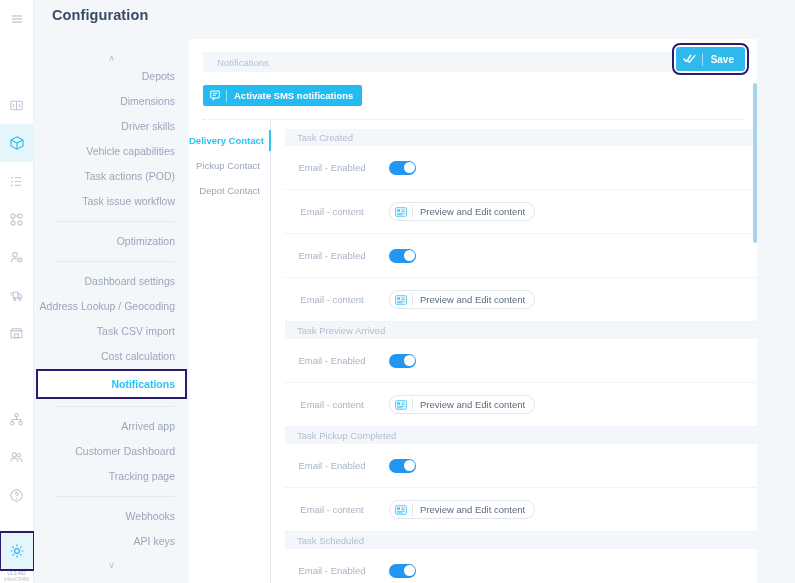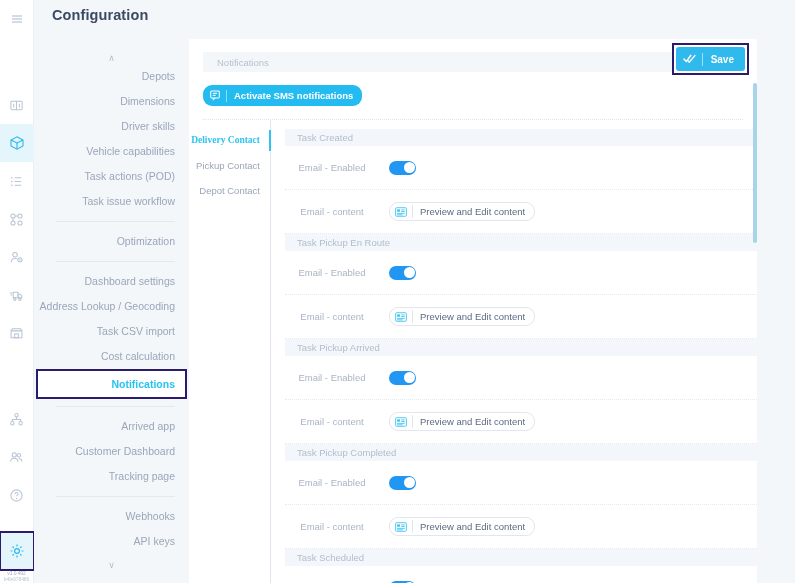--- a/index.html
+++ b/index.html
@@ -147,41 +147,42 @@
     color: #b7c1d1;
     padding-left: 14px;
   }
 
   .savebox {
     position: absolute;
     right: -4px; top: -7px;
     outline: 2px solid #2b1b6e;
     background: #ffffff;
     padding: 2px;
+    border-radius: 6px;
   }
   .btn-save {
     display: flex; align-items: center;
     background: #30b9ec;
     height: 24px;
     border-radius: 3px;
     padding: 0 11px 0 7px;
     color: #ffffff;
   }
   .btn-save .sep {
     width: 1px; height: 13px;
     background: rgba(255,255,255,.55);
     margin: 0 8px 0 6px;
   }
   .btn-save .lbl { font-size: 10px; font-weight: bold; }
 
   .btn-sms {
     display: inline-flex; align-items: center;
     background: #24bbf0;
     height: 21px;
-    border-radius: 9px;
+    border-radius: 2px;
     color: #fff;
     padding: 0 9px 0 6px;
     margin-top: 13px;
   }
   .btn-sms .sep {
     width: 1px; height: 12px;
     background: rgba(255,255,255,.5);
     margin: 0 7px 0 5px;
   }
   .btn-sms .lbl { font-size: 9.5px; font-weight: bold; }
@@ -205,21 +206,20 @@
     padding-right: 10px;
     height: 25px; line-height: 25px;
     font-size: 9.5px;
     color: #9aa6ba;
     white-space: nowrap;
     position: relative;
   }
   .tab.active {
     color: #2ec3f2;
     font-weight: bold;
-    font-family: Liberation Serif, serif;
   }
   .tab.active::after {
     content: "";
     position: absolute;
     right: -1px; top: 2px;
     width: 2px; height: 21px;
     background: #2ec3f2;
   }
 
   .content {
@@ -532,21 +532,20 @@
                     <line x1="6.8" y1="5" x2="10.6" y2="5"></line>
                   <line x1="2.2" y1="7" x2="10.6" y2="7"></line>
                     <line x1="2.2" y1="8.6" x2="8.4" y2="8.6"></line>
                 </svg>
               </span>
               <span class="sep"></span>
               <span class="lbl">Preview and Edit content</span>
             </div>
           </div>
 
-          <div class="section-hd">Task Pickup En Route</div>
           <div class="row">
             <div class="row-label">Email - Enabled</div>
             <div class="toggle"></div>
           </div>
           <div class="row">
             <div class="row-label">Email - content</div>
             <div class="btn-preview">
               <span class="ico-article">
                 <svg width="12" height="10" viewBox="0 0 13 11" fill="none" stroke="currentColor" stroke-width="1">
                   <rect x="0.6" y="0.8" width="11.8" height="9.4" rx="1"></rect>
@@ -555,21 +554,21 @@
                     <line x1="6.8" y1="5" x2="10.6" y2="5"></line>
                   <line x1="2.2" y1="7" x2="10.6" y2="7"></line>
                     <line x1="2.2" y1="8.6" x2="8.4" y2="8.6"></line>
                 </svg>
               </span>
               <span class="sep"></span>
               <span class="lbl">Preview and Edit content</span>
             </div>
           </div>
 
-          <div class="section-hd">Task Pickup Arrived</div>
+          <div class="section-hd">Task Preview Arrived</div>
           <div class="row">
             <div class="row-label">Email - Enabled</div>
             <div class="toggle"></div>
           </div>
           <div class="row">
             <div class="row-label">Email - content</div>
             <div class="btn-preview">
               <span class="ico-article">
                 <svg width="12" height="10" viewBox="0 0 13 11" fill="none" stroke="currentColor" stroke-width="1">
                   <rect x="0.6" y="0.8" width="11.8" height="9.4" rx="1"></rect>

